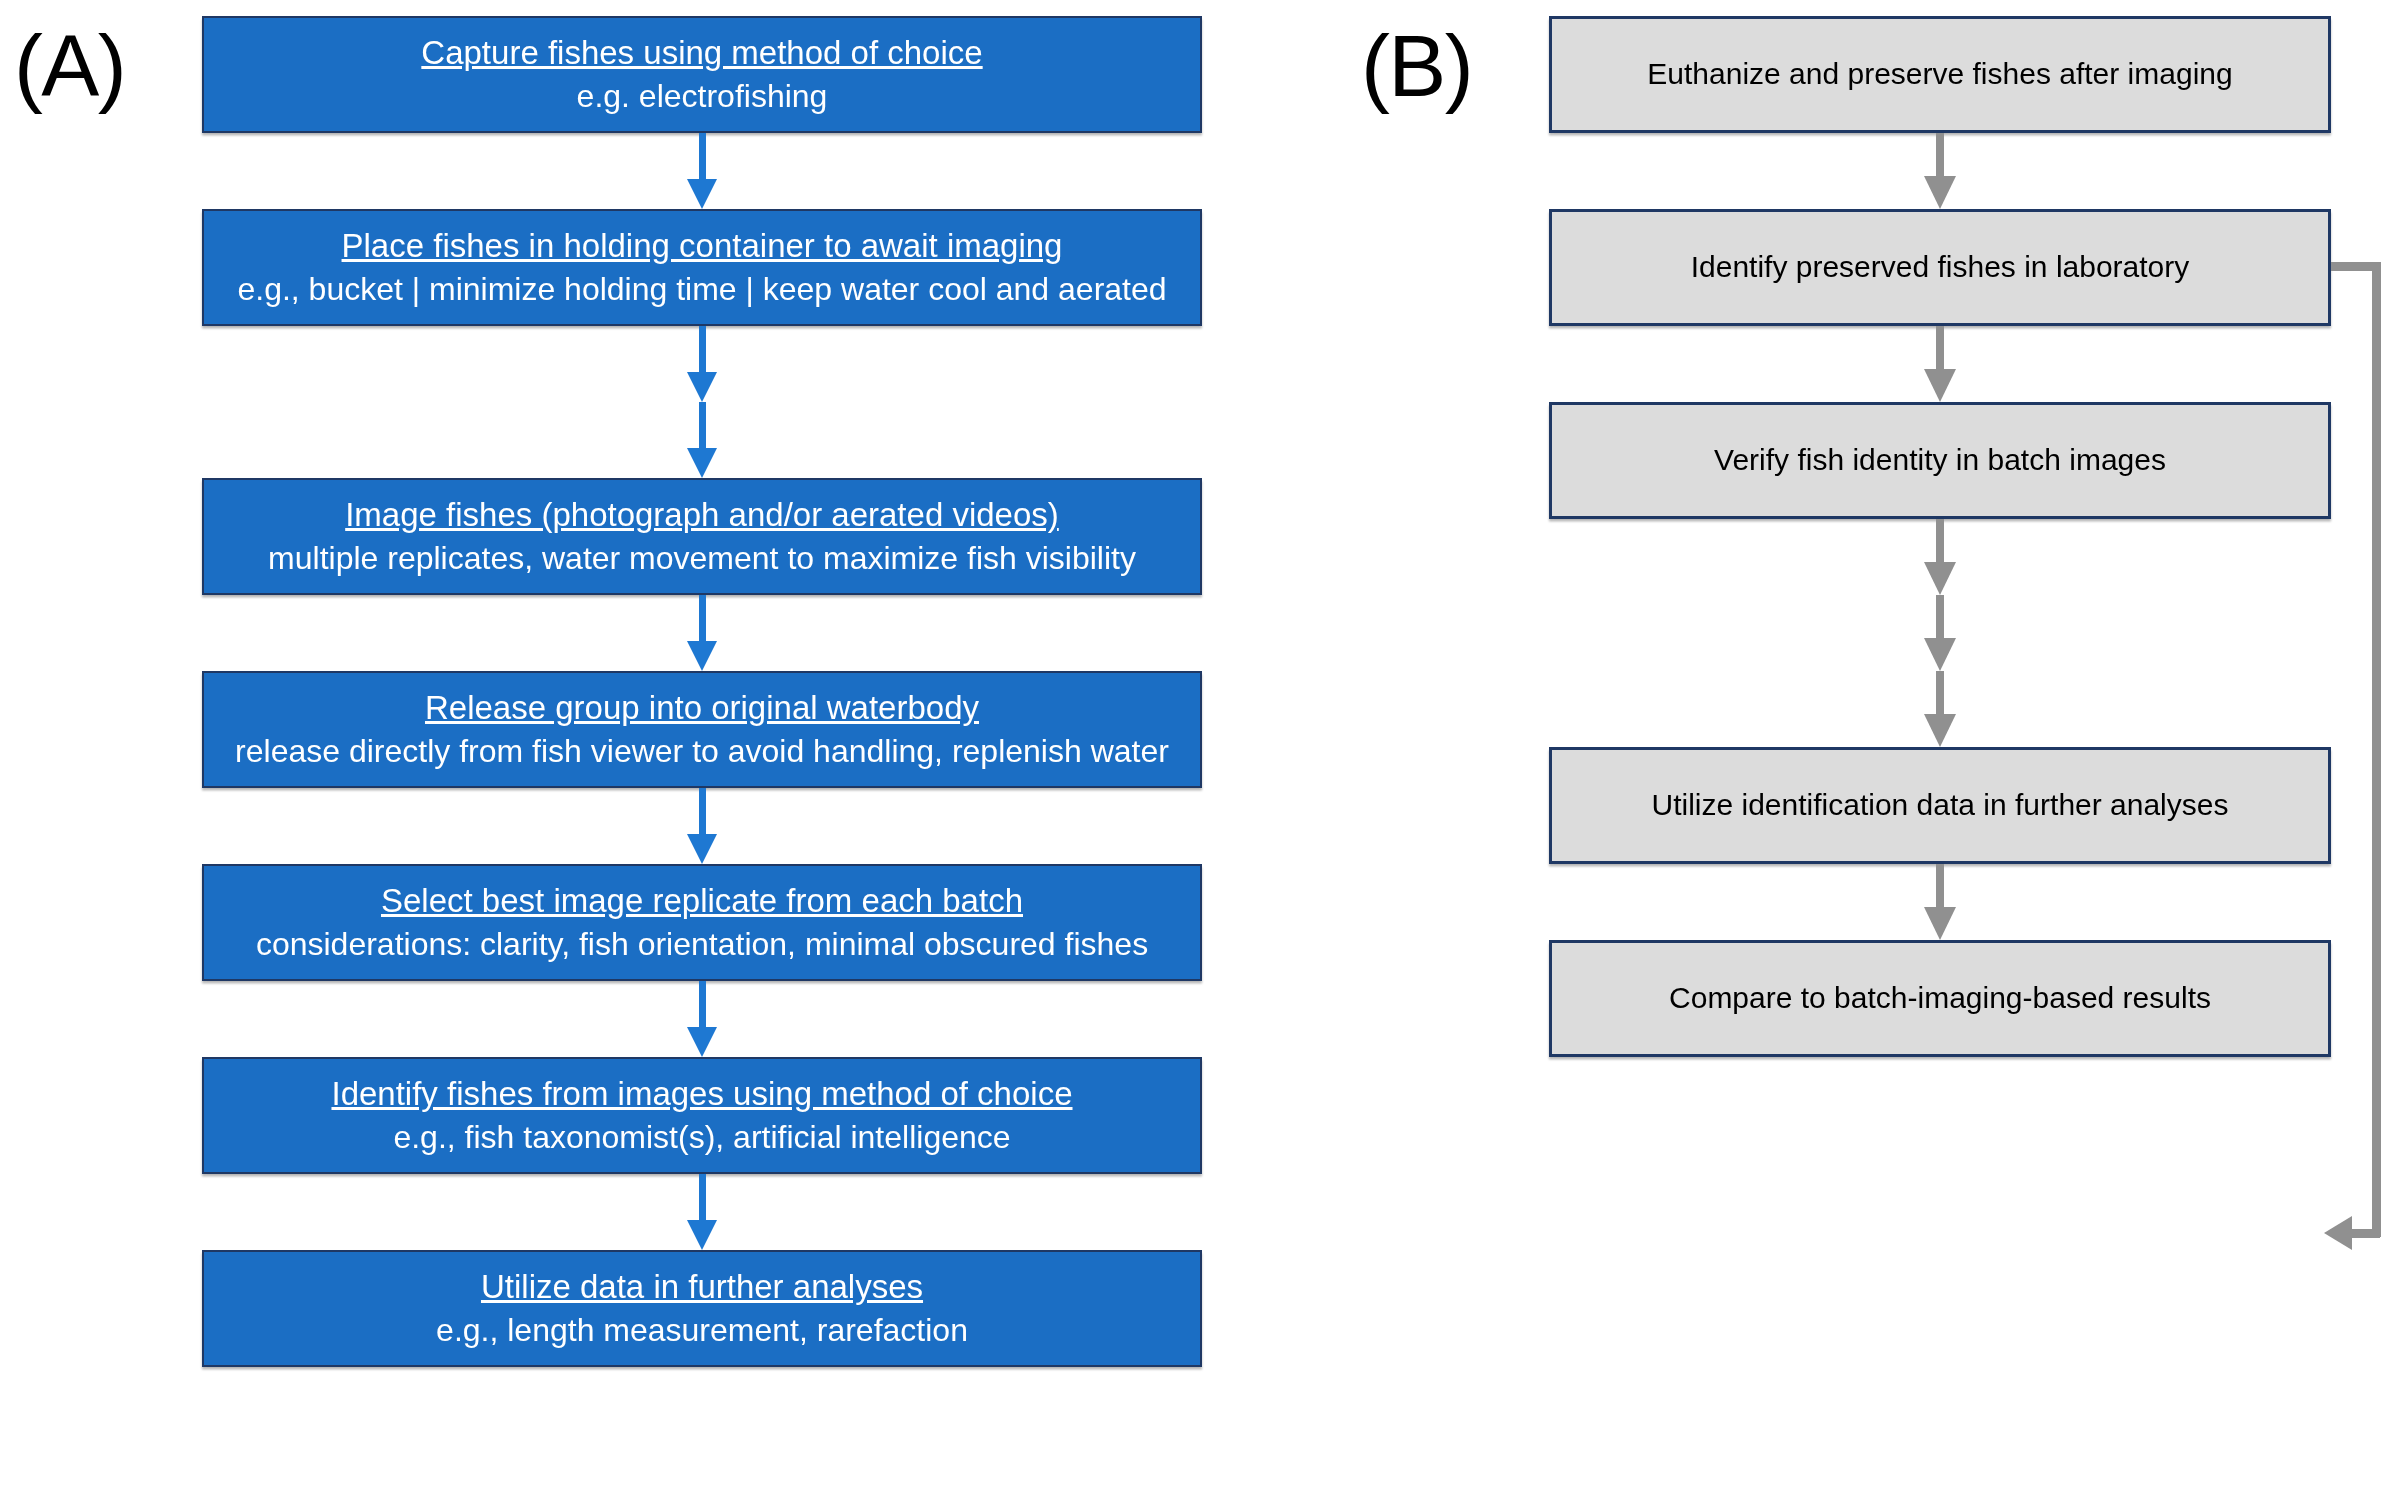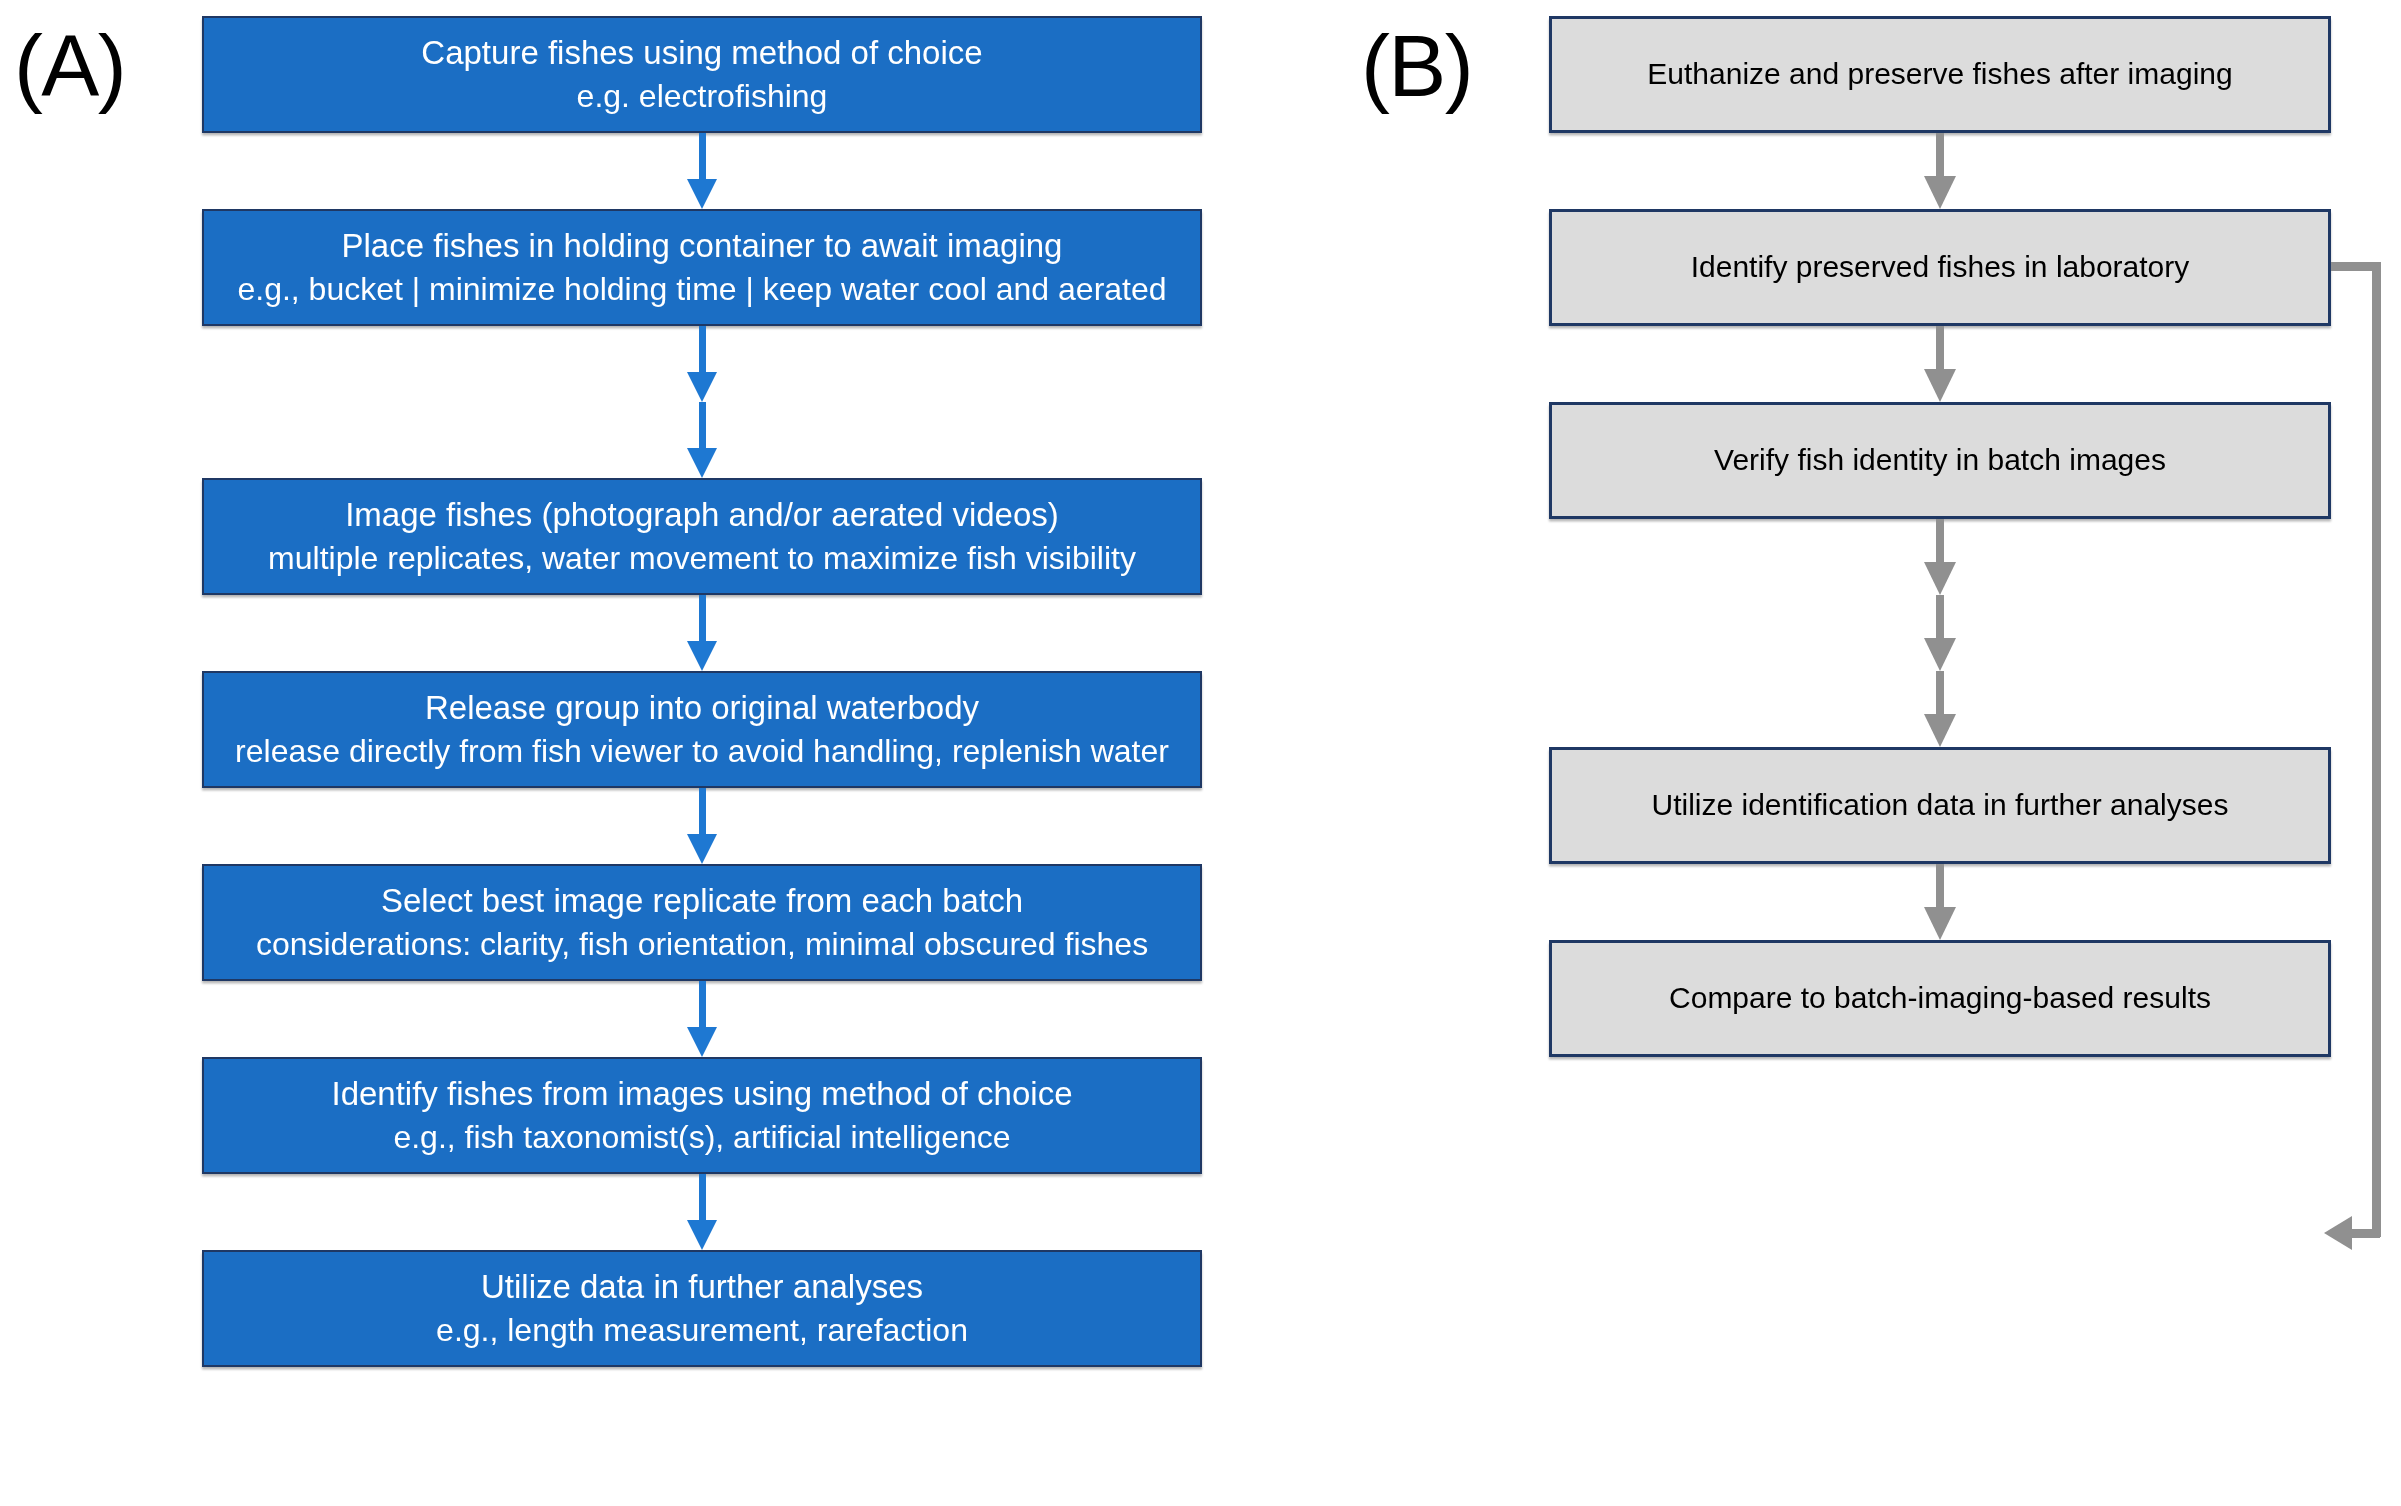--- a/index.html
+++ b/index.html
@@ -30,21 +30,21 @@
   #panel-b-col { left:1549px; width:782px; }
 
   .step {
     height:117px; flex:none; width:100%;
     border:2.3px solid var(--step-border);
     display:flex; flex-direction:column; align-items:center; justify-content:center;
     text-align:center; gap:7px;
     box-shadow:0 3.1px 2.3px rgba(0,0,0,0.28);
   }
   .step-a { background:var(--step-fill-a); color:var(--text-a); padding:0 11px; }
-  .step-a .step-title    { font-size:33px; line-height:1.15; }
+  .step-a .step-title    { font-size:33px; line-height:1.15;text-decoration:underline; }
   .step-a .step-subtitle { font-size:32px; line-height:1.1; }
 
   .step-b {
     background:var(--step-fill-b); color:var(--text-b);
     border-width:3.1px; padding:16px 33px;
     flex-direction:row;
   }
   .step-b .step-title { font-size:30px; line-height:1.25; }
 
   .gap {

